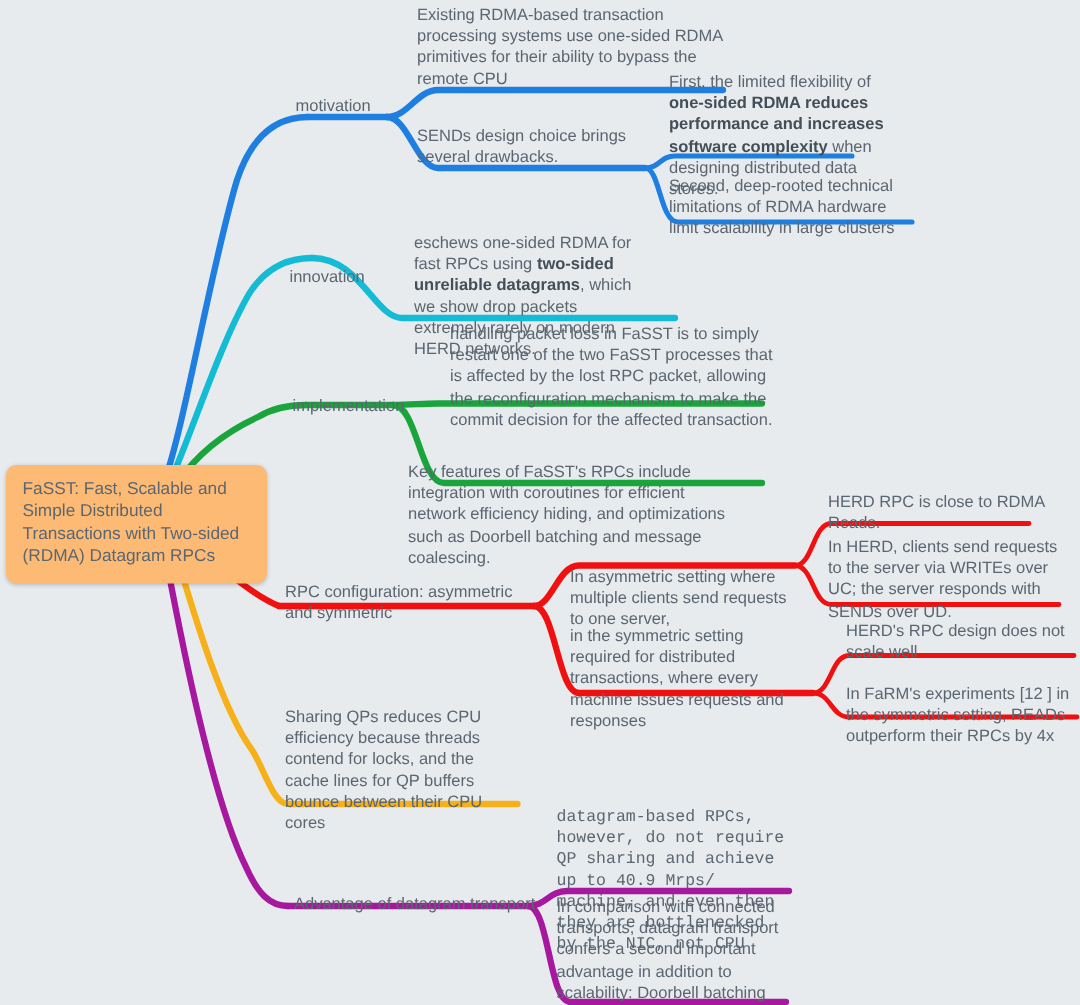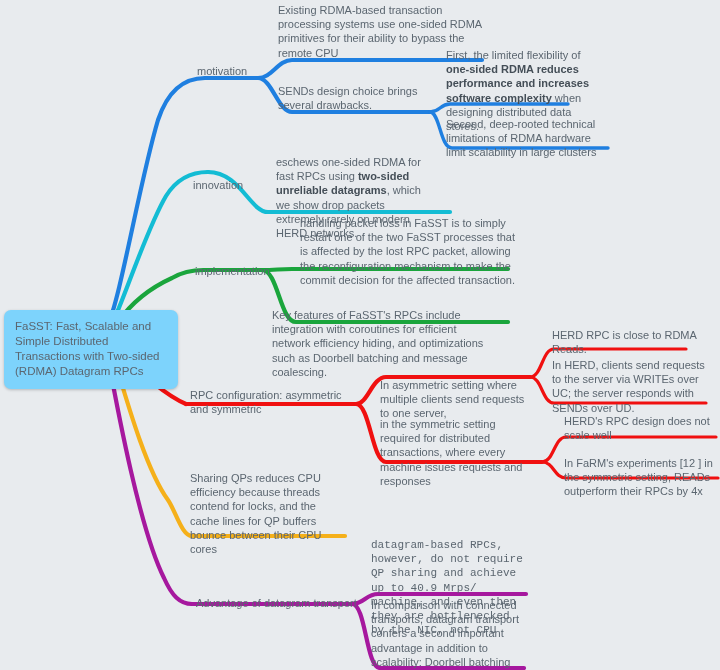--- a/index.html
+++ b/index.html
@@ -20,21 +20,21 @@
   }
   .node{
     position:absolute;
     color:#5b6670;
     font-size:11px;
     line-height:14.2px;
     white-space:normal;
   }
   .node b{color:#444e57;font-weight:bold;}
   .root{
-    background:#7dd3fc;
+    background:#fdba74;
     border-radius:7px;
     box-shadow:0 1px 3px rgba(0,0,0,.22);
     padding:9px 11px 10px 11px;
     color:#5b6670;
     font-size:11.5px;
     line-height:15px;
     z-index:5;
   }
   .lbl{font-size:11px;color:#5b6670;}
 </style>

